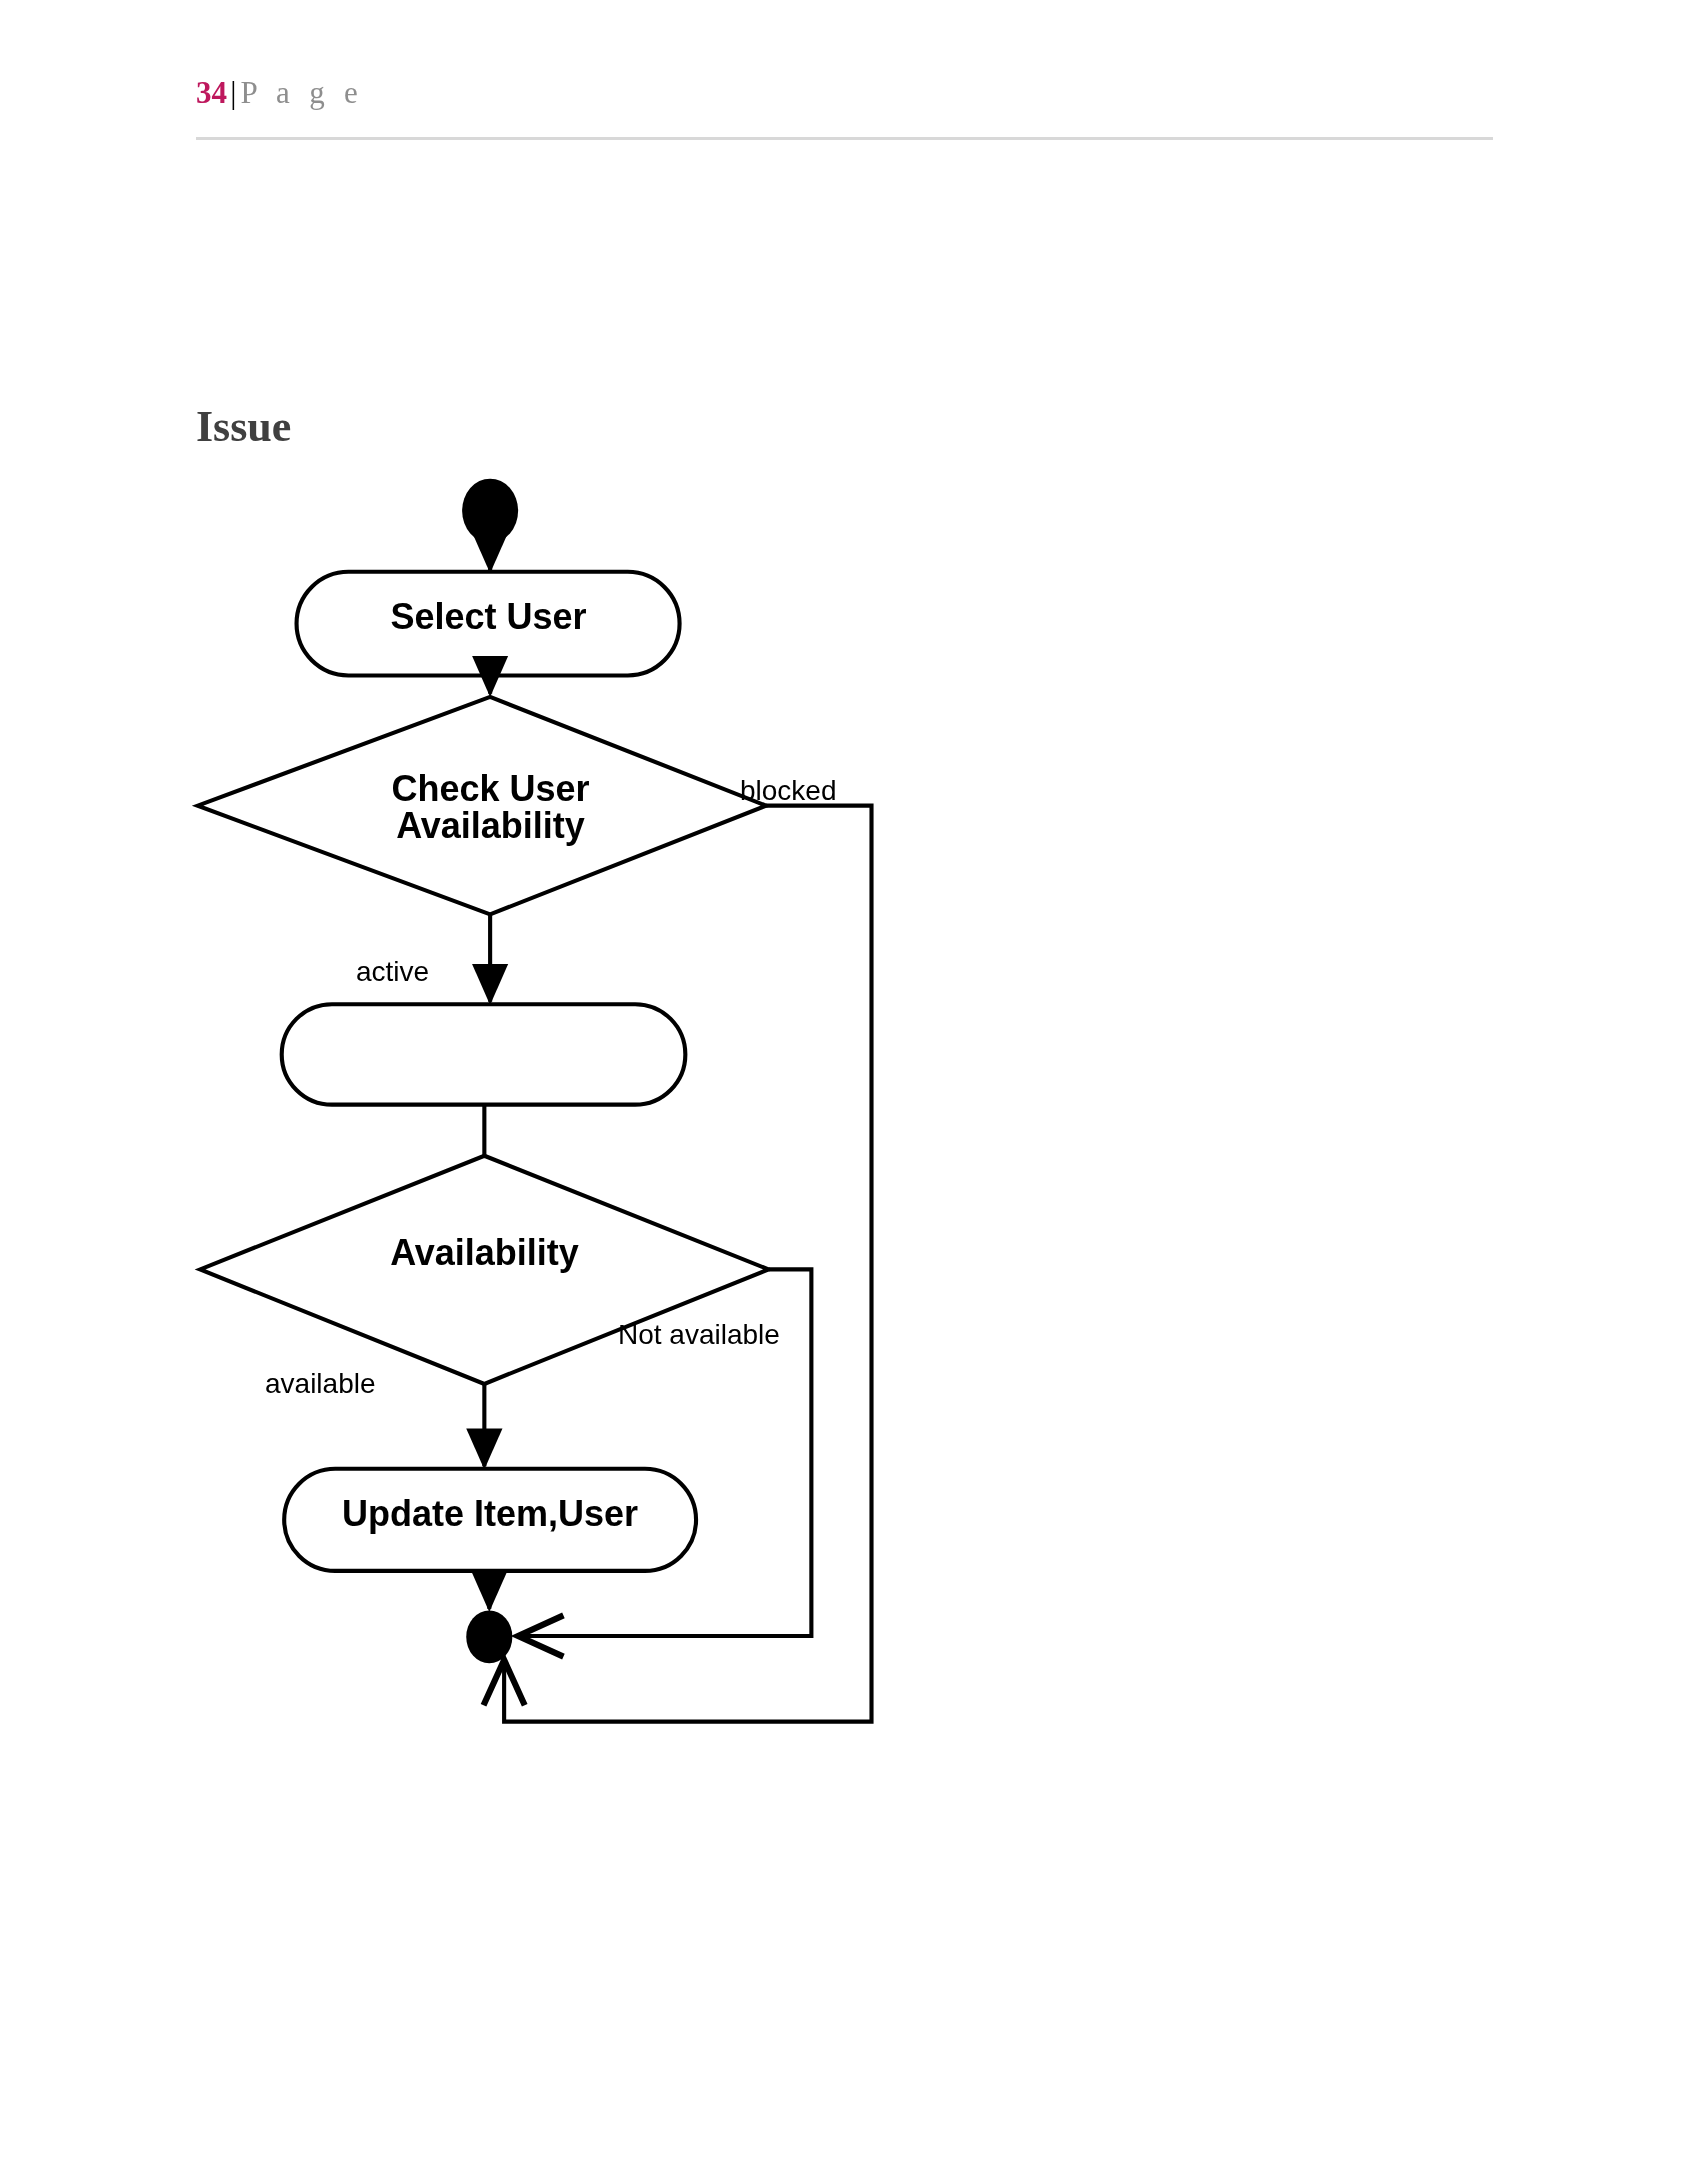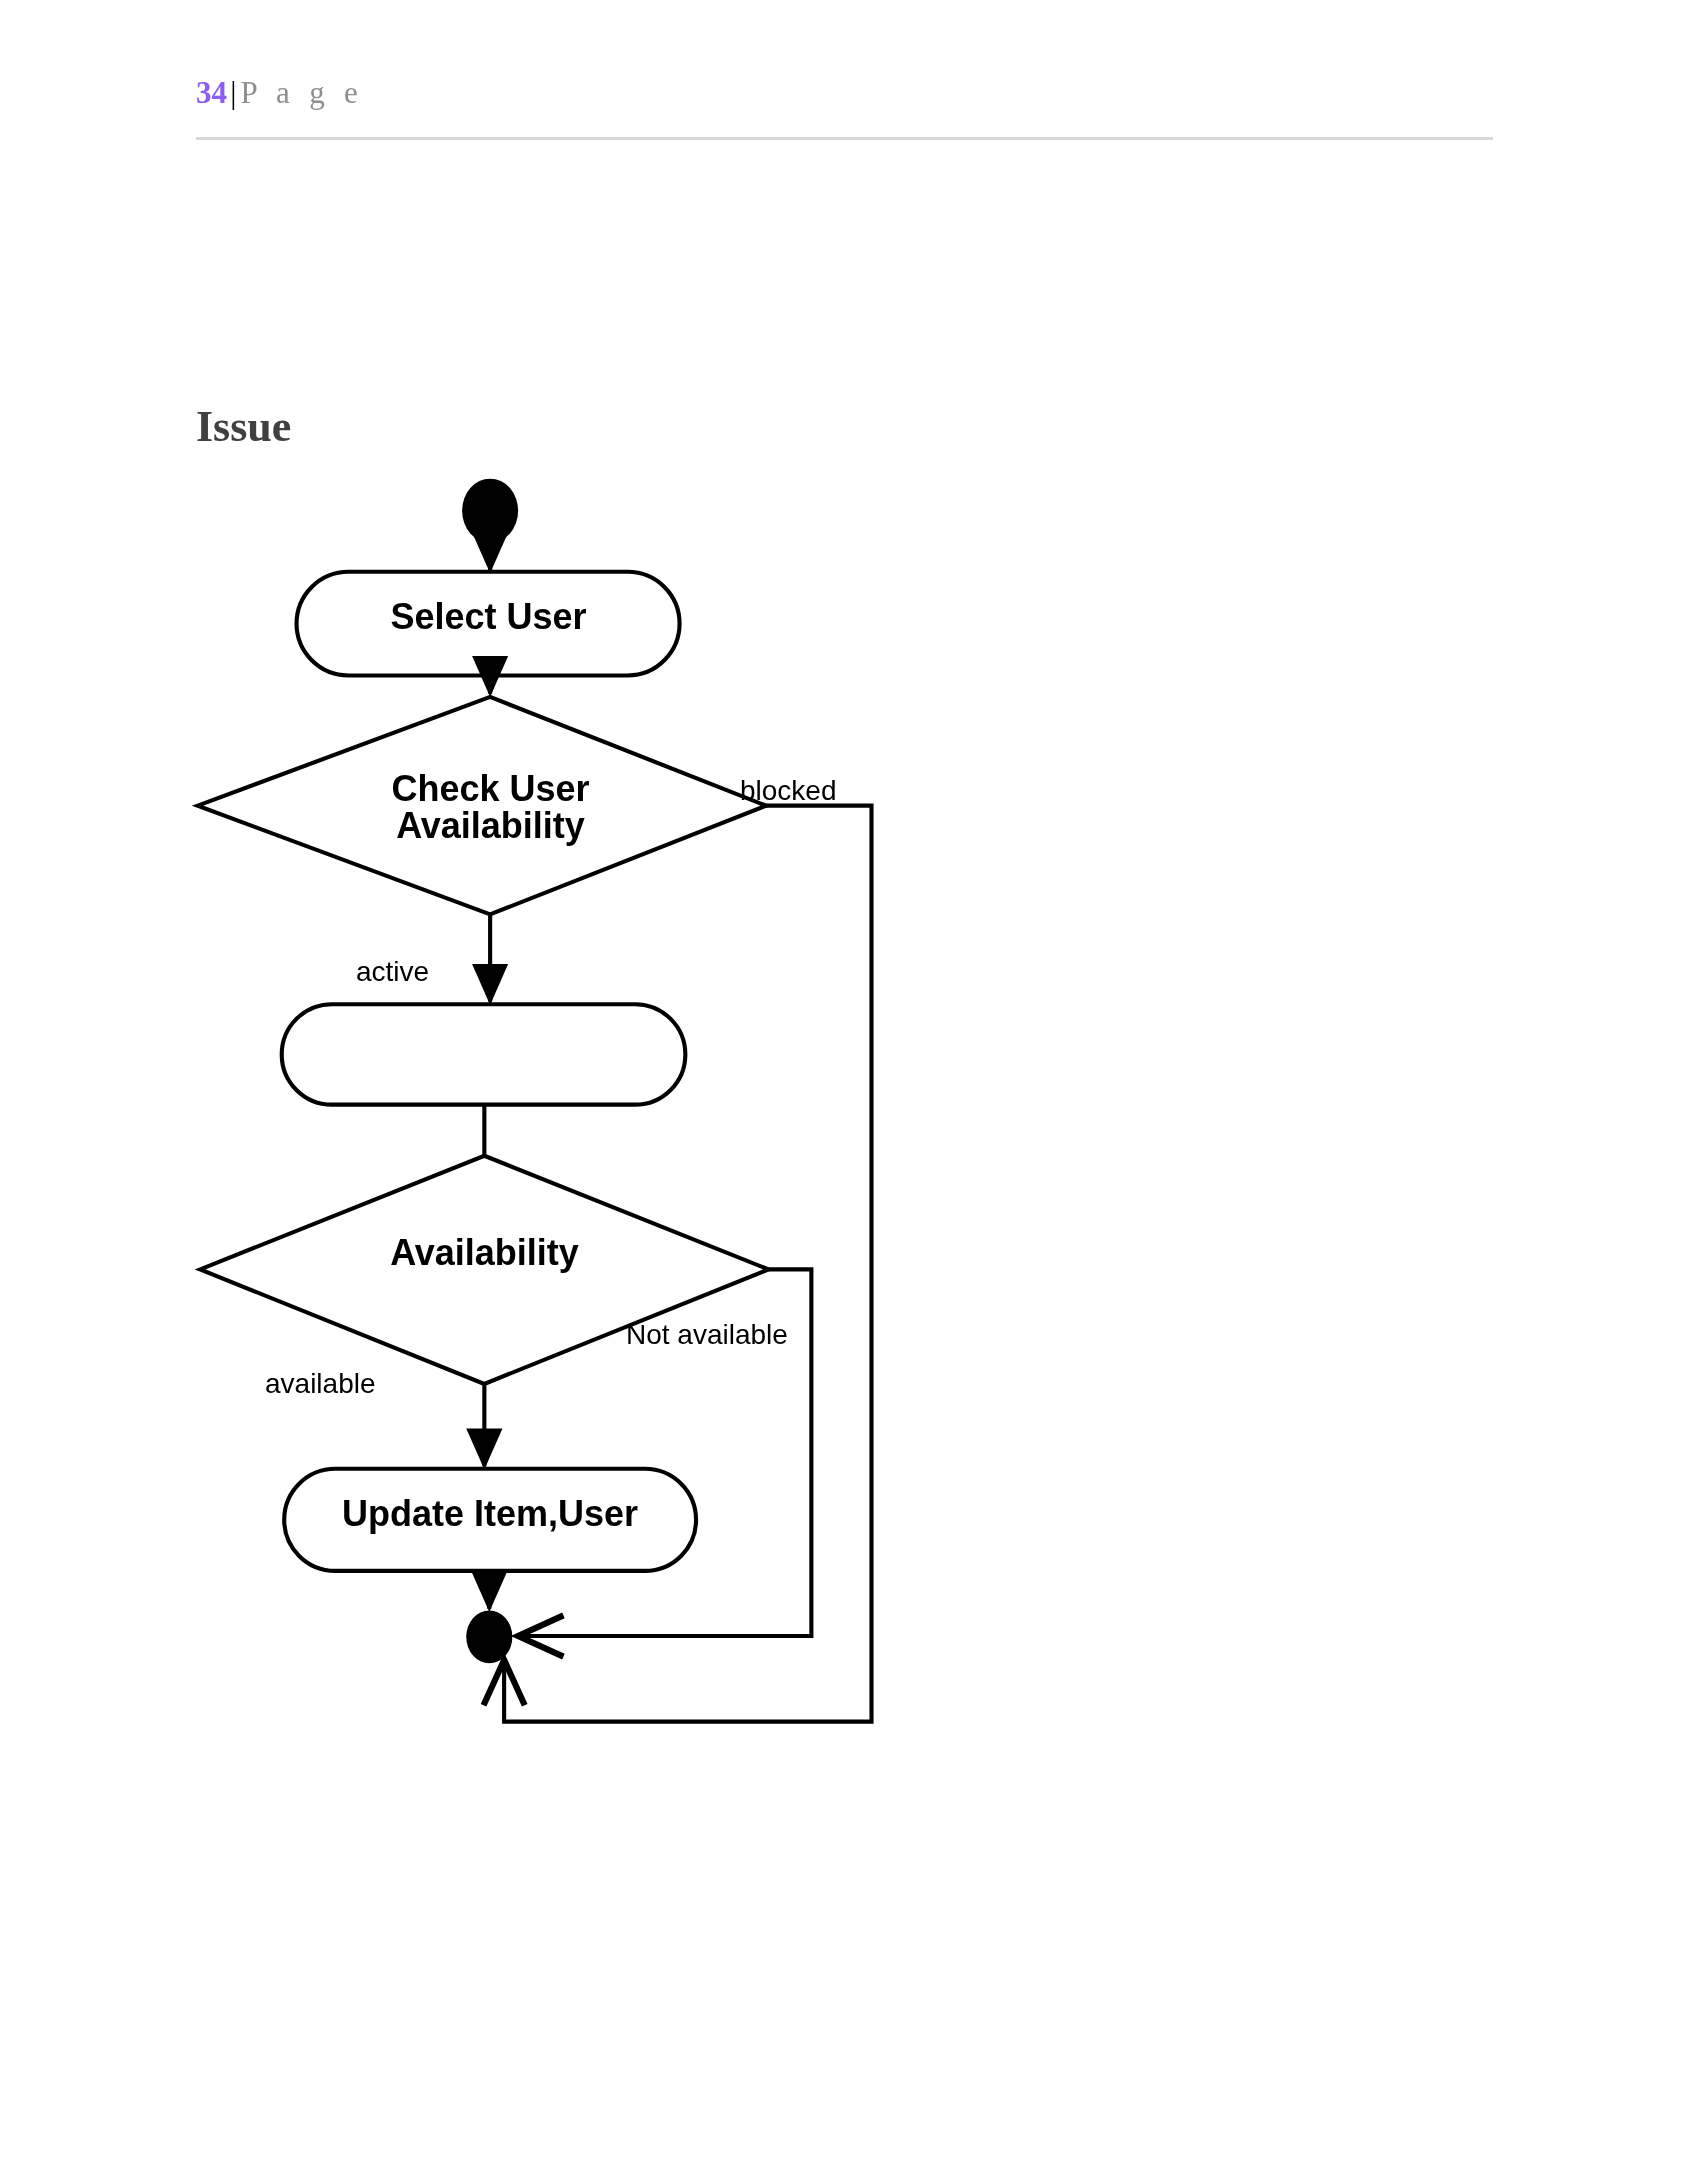--- a/index.html
+++ b/index.html
@@ -31,21 +31,21 @@
     position: absolute;
     left: 196px;
     top: 92px;
     transform: translateY(-50%);
     white-space: nowrap;
     font-family: "Liberation Serif", serif;
     font-size: 31px;
     line-height: 1;
   }
   #header-pagenum {
-    color: #8b5cf6;
+    color: #be185d;
     font-weight: bold;
     letter-spacing: 0px;
   }
   #header-sep {
     color: #000000;
     font-weight: normal;
     padding: 0 4.1px 0 3.3px;
   }
   #header-word {
     color: #8e8e8e;
@@ -190,20 +190,20 @@
     <div class="node-label decision-label decision-clip" style="left:258px; top:1235px; width:453px; height:108px;">
       <div>Availability</div>
     </div>
 
     <div class="node-label action-label" style="left:284px; top:1495px; width:412px;">Update Item,User</div>
 
     <div class="edge-label" style="left:740px; top:777px;">blocked</div>
 
     <div class="edge-label" style="left:356px; top:958px;">active</div>
 
-    <div class="edge-label" style="left:618px; top:1321px;margin-left:8px;">Not available</div>
+    <div class="edge-label" style="left:618px; top:1321px;">Not available</div>
 
     <div class="edge-label" style="left:265px; top:1370px;">available</div>
 
   </div>
 
 </div>
 
 
 </body></html>

